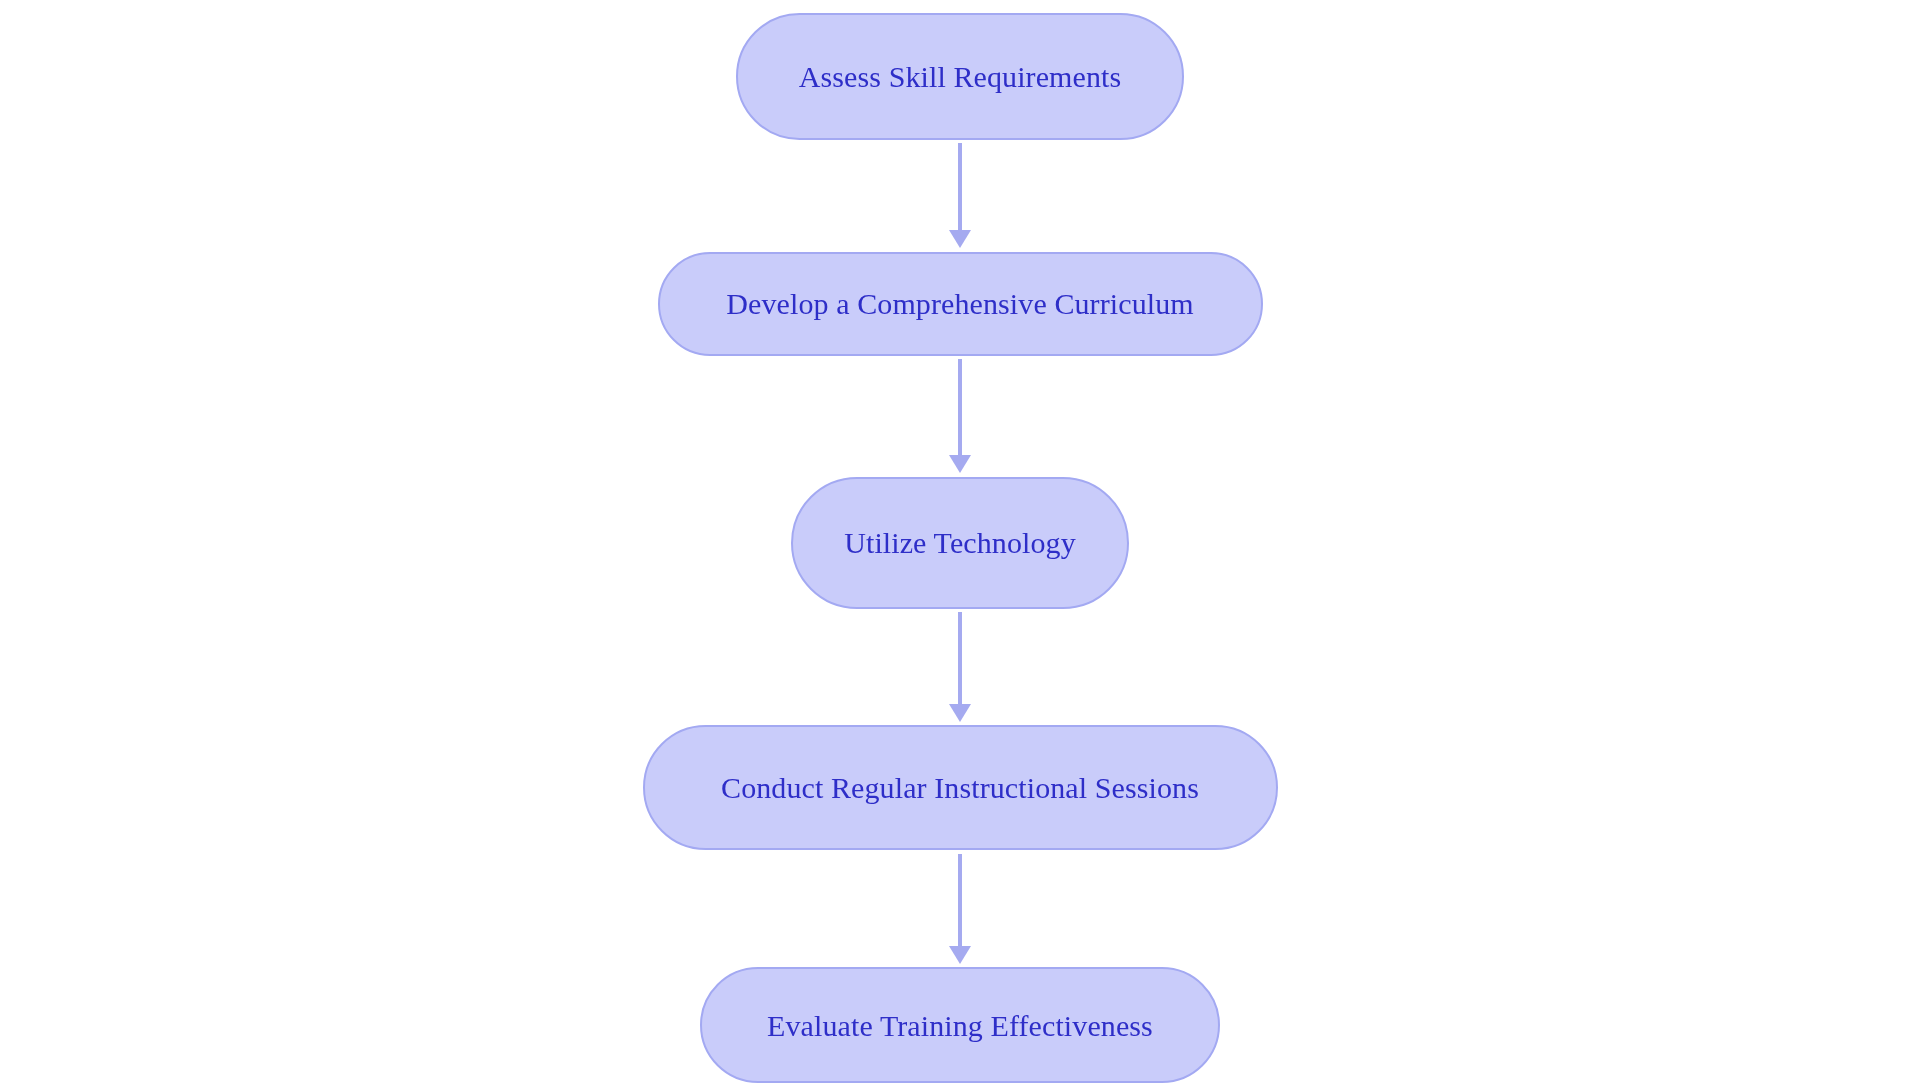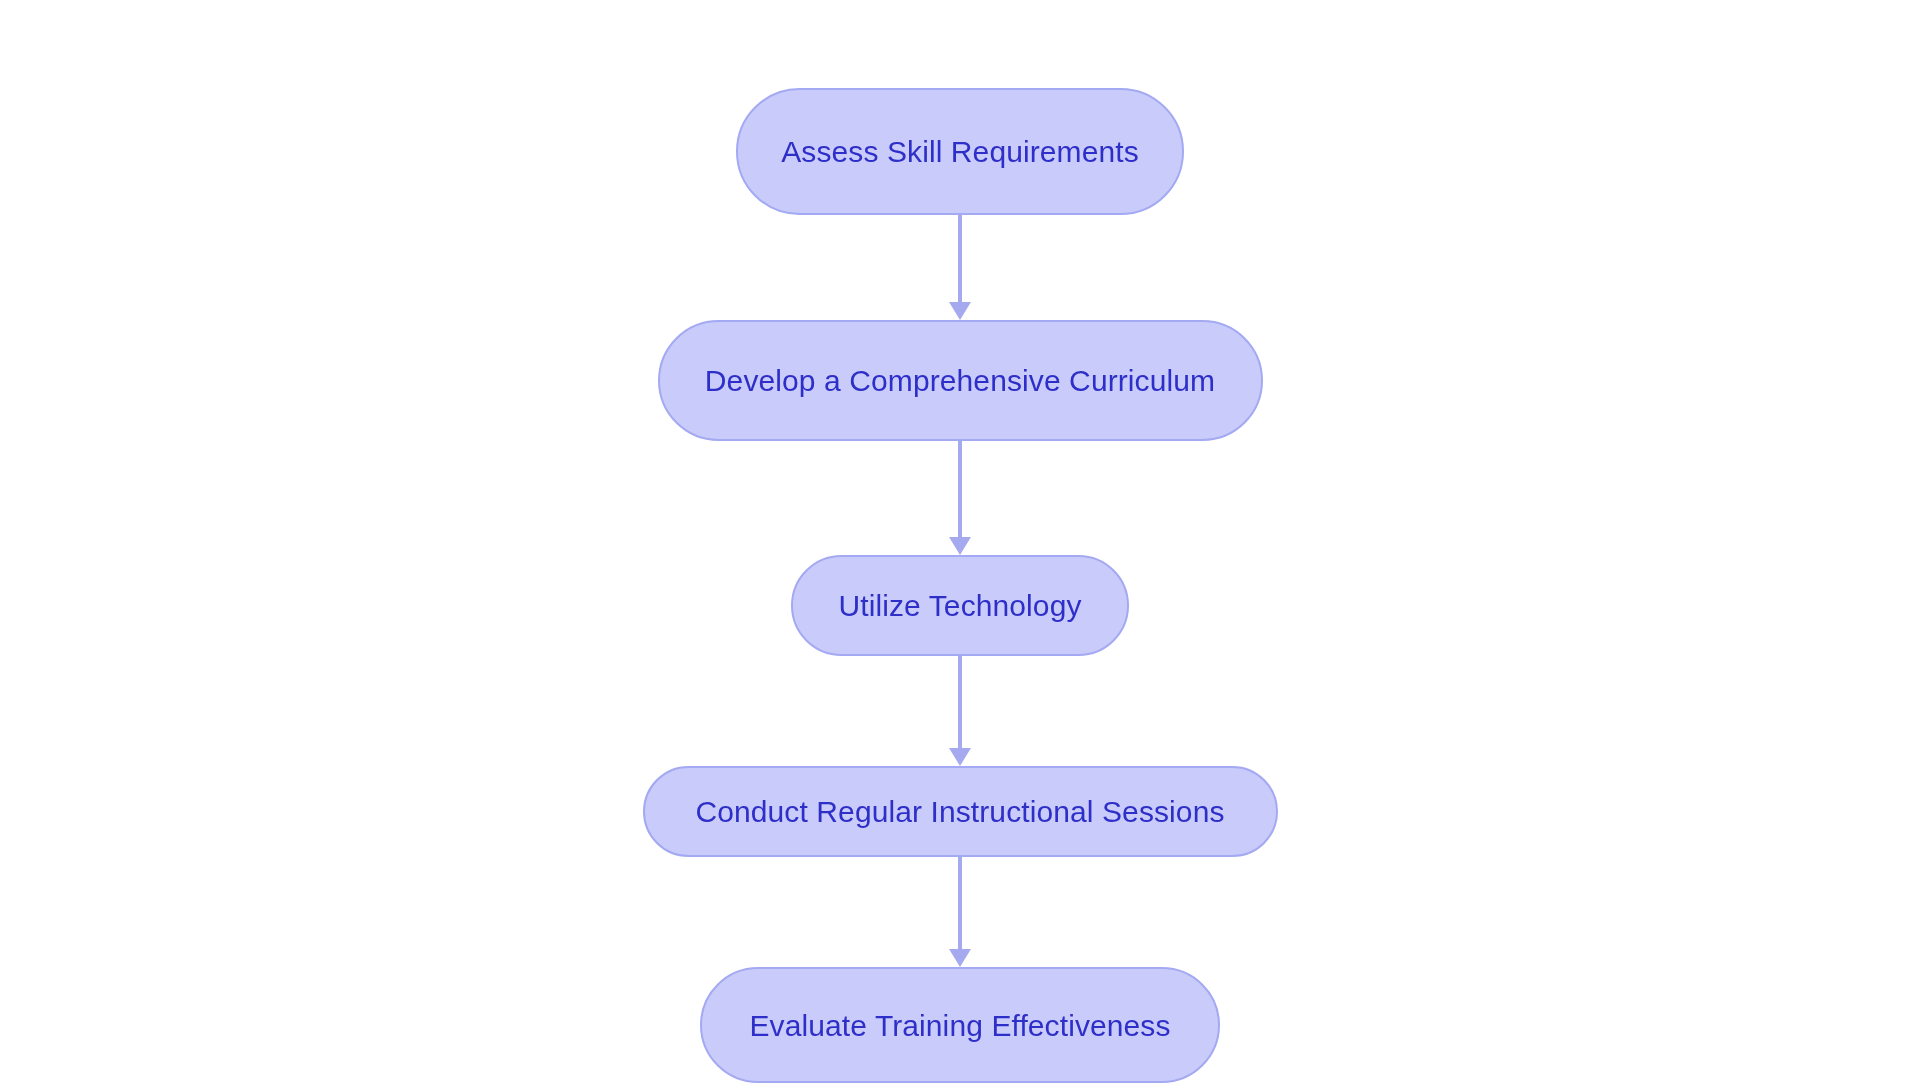--- a/index.html
+++ b/index.html
@@ -23,21 +23,22 @@
   
   .flow {
     position: absolute;
     left: 0;
     top: 0;
     width: 1920px;
     height: 1083px;
     display: flex;
     flex-direction: column;
     align-items: center;
-    justify-content: flex-end;
+    justify-content: space-between;
+    font-family: Liberation Serif, serif;
   }
 
   
   .node {
     box-sizing: border-box;
     background: #c9ccfa;
     border: 2px solid #a3a9f2;
     border-radius: 999px;
     color: #2e2ec8;
     display: flex;
@@ -52,23 +53,23 @@
     padding: 0 44px;
     flex: none;
   }
 
   .node-label {
     display: block;
   }
 
   
   .node.n1 { width: 448px; height: 127px; margin-top: 13px; }
-  .node.n2 { width: 605px; height: 121px; }
-  .node.n3 { width: 338px; height: 101px; }
-  .node.n4 { width: 635px; height: 91px; }
+  .node.n2 { width: 605px; height: 104px; }
+  .node.n3 { width: 338px; height: 132px; }
+  .node.n4 { width: 635px; height: 125px; }
   .node.n5 { width: 520px; height: 116px; }
 
   
   .connector {
     position: relative;
     width: 30px;
     flex: none;
     display: block;
   }
   .connector .line {

